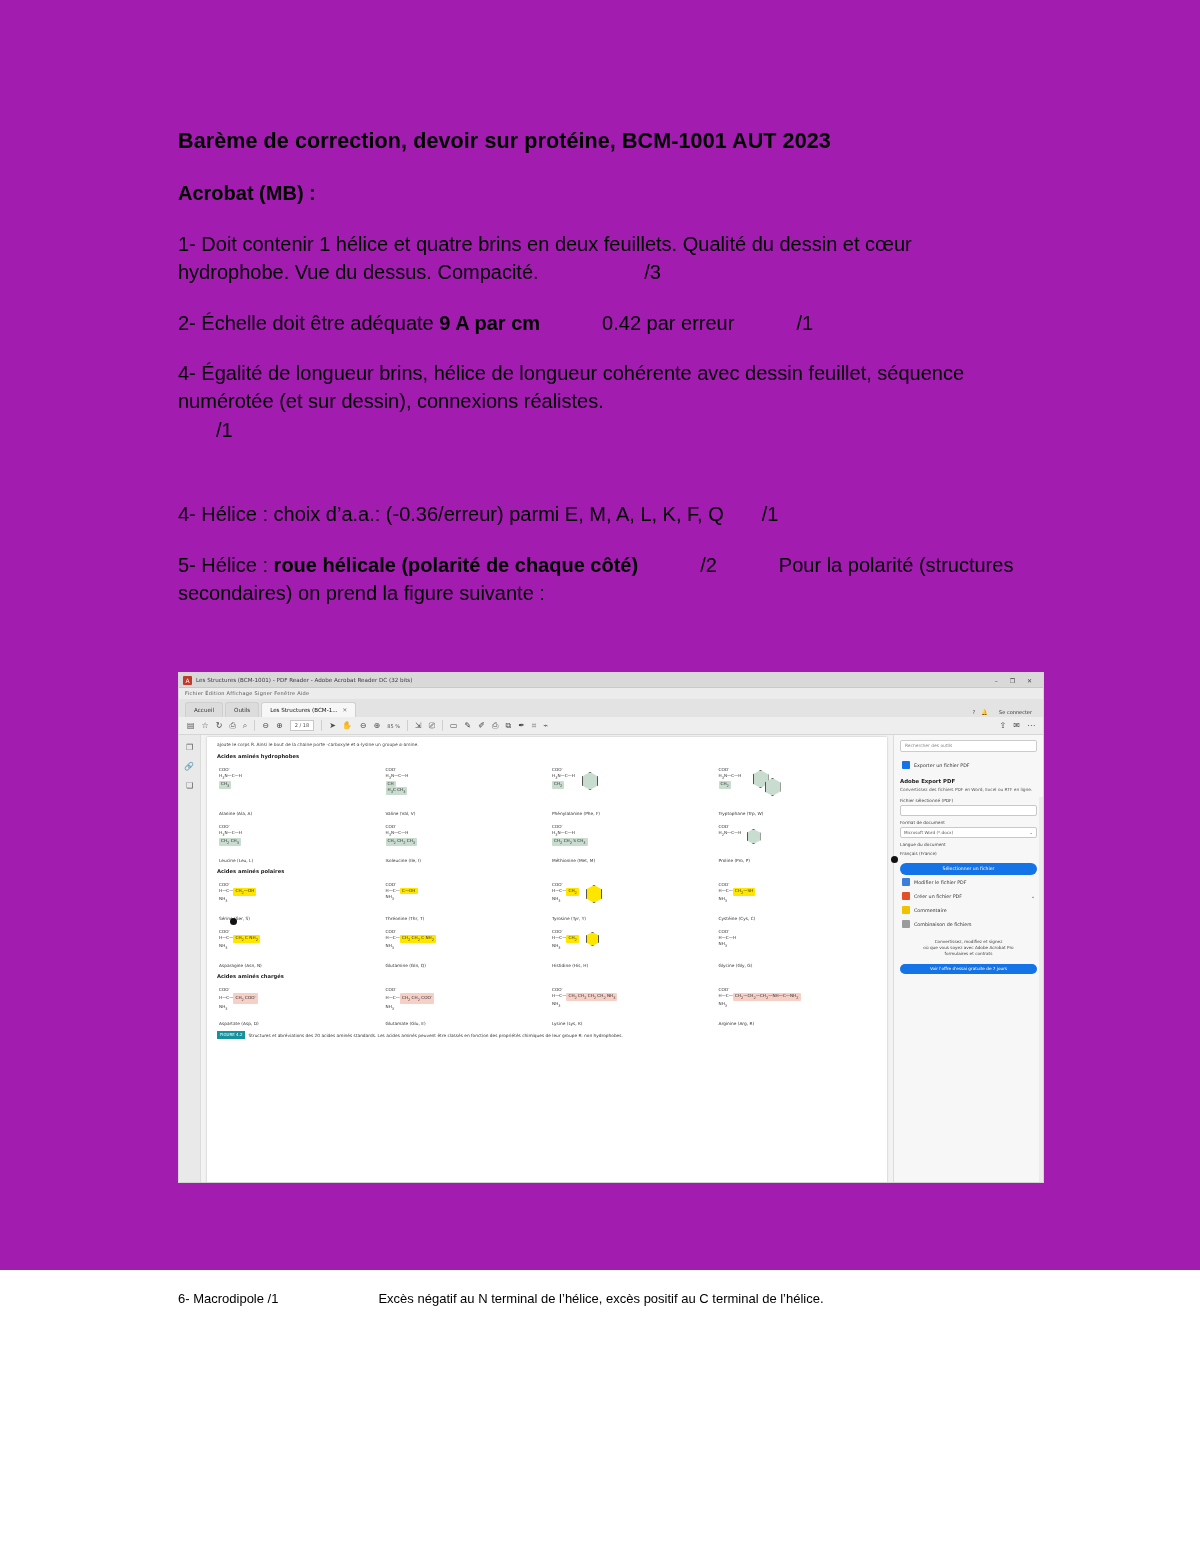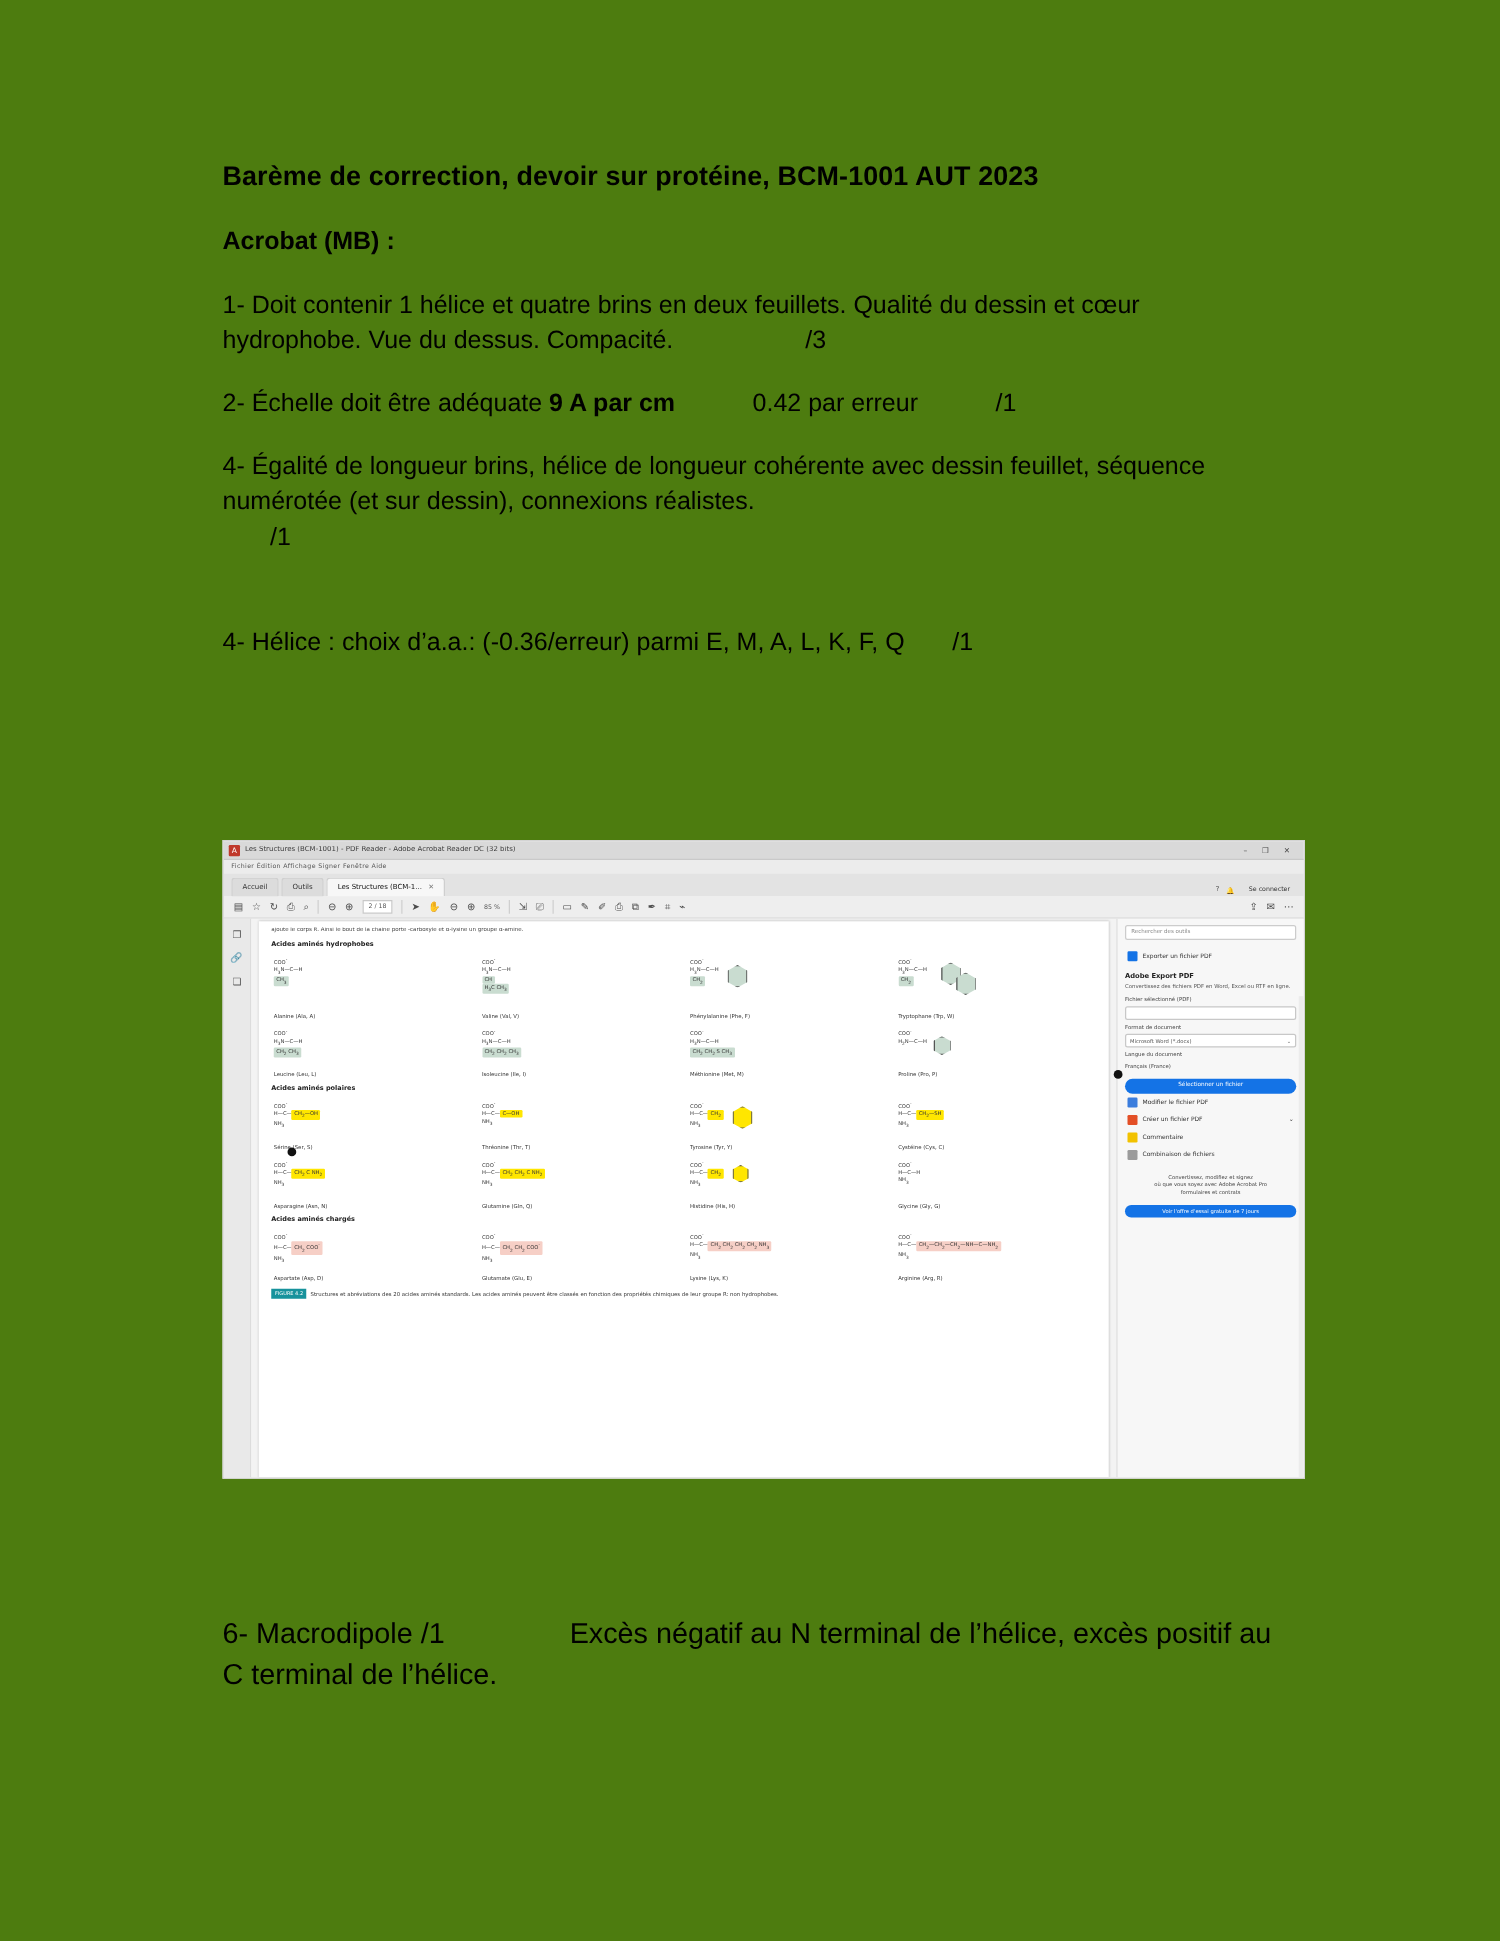--- a/index.html
+++ b/index.html
@@ -13,22 +13,22 @@
     height: 1553px;
     font-family: "Liberation Sans", sans-serif;
     color: #000000;
     position: relative;
     overflow: hidden;
   }
   .page {
     position: absolute;
     left: 0; top: 0;
     width: 1200px;
-    height: 1553px;
-    background: #4d7c0f;
+    height: 1270px;
+    background: #a21caf;
   }
   .content {
     position: absolute;
     left: 178px;
     top: 128px;
     width: 845px;
   }
   .doc-title {
     font-size: 21.5px;
     font-weight: bold;
@@ -417,21 +417,21 @@
     position: absolute;
     right: 0; top: 62px; bottom: 0;
     width: 4px;
     background: #ececec;
   }
   .bottom-text {
     position: absolute;
     left: 178px;
     top: 1290px;
     width: 850px;
-    font-size: 23px;
+    font-size: 13px;
     line-height: 1.42;
   }
 </style>
 </head>
 <body>
 
 <div class="page">
 
   <div class="content">
 
@@ -455,20 +455,24 @@
       <span class="indent-line">/1</span>
     </p>
 
     <div class="spacer-lg"></div>
 
 
     <p class="para">
       <span>4- Hélice : choix d’a.a.: (-0.36/erreur)  parmi E, M, A, L, K, F, Q</span><span class="tab-sm"></span><span>/1</span>
     </p>
 
+    <p class="para">
+      <span>5- Hélice : </span><span class="b">roue hélicale (polarité de chaque côté)</span><span class="tab-md"></span><span>/2</span><span class="tab-md"></span><span>Pour la</span>
+      <span>polarité (structures secondaires) on prend la figure suivante :</span>
+    </p>
 
   </div>
 
   <div class="figure">
 
     <div class="br-titlebar">
       <span class="br-title-ico">A</span>
       <span class="br-title-text">Les Structures (BCM-1001) - PDF Reader - Adobe Acrobat Reader DC (32 bits)</span>
       <span class="br-winbtns">– ❐ ✕</span>
     </div>

